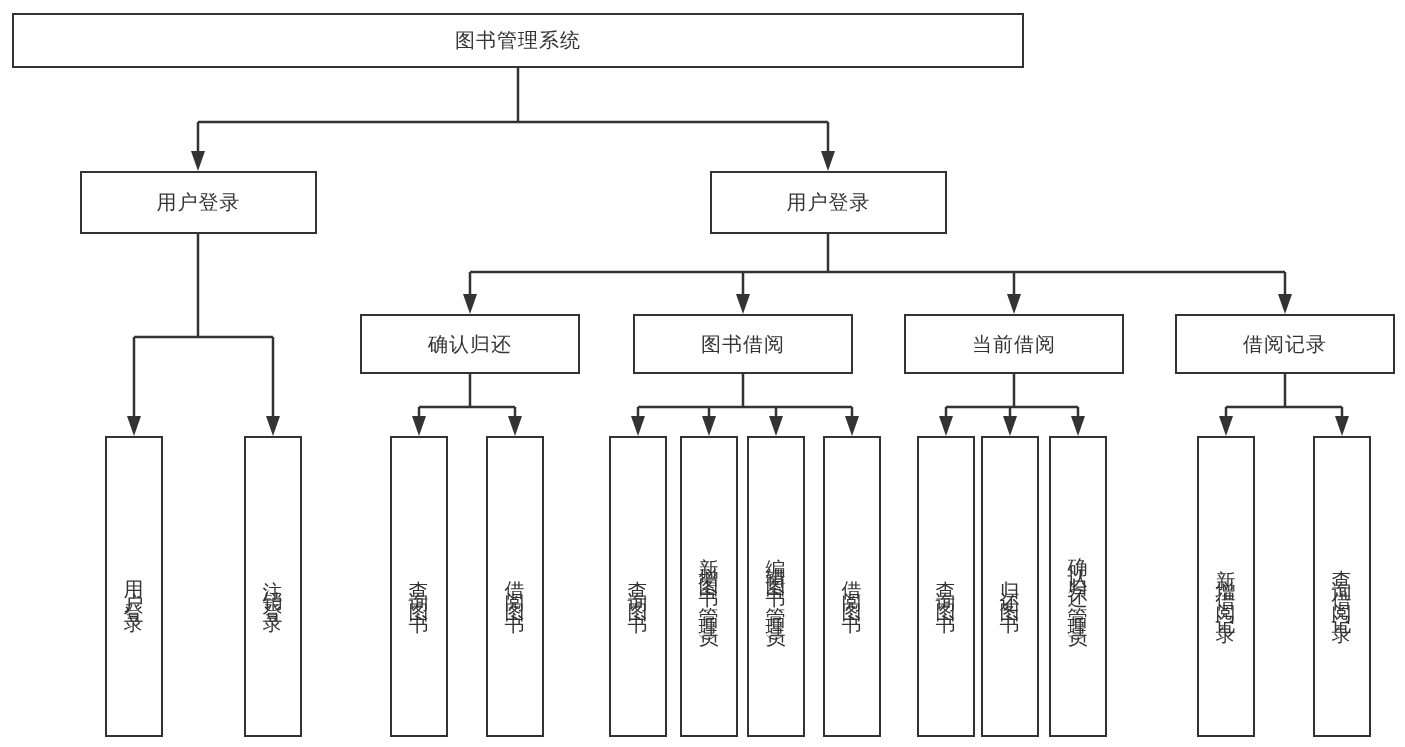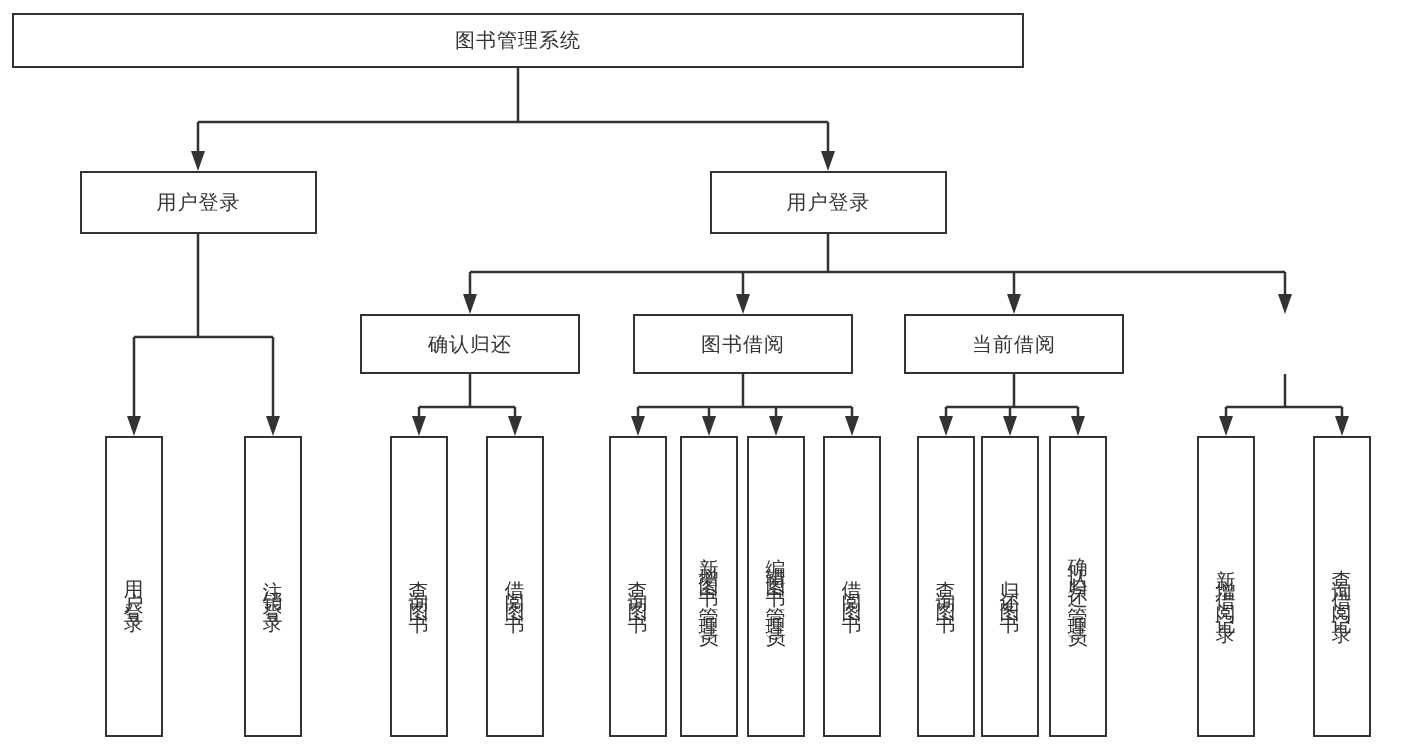--- a/index.html
+++ b/index.html
@@ -102,20 +102,23 @@
 
   <div class="box hbox" style="left:360px; top:314px; width:220px; height:60px;">
     <span>确认归还</span>
   </div>
   <div class="box hbox" style="left:633px; top:314px; width:220px; height:60px;">
     <span>图书借阅</span>
   </div>
   <div class="box hbox" style="left:904px; top:314px; width:220px; height:60px;">
     <span>当前借阅</span>
   </div>
+  <div class="box hbox" style="left:1175px; top:314px; width:220px; height:60px;">
+    <span>借阅记录</span>
+  </div>
 
   <div class="box vbox" style="left:105px; top:436px; width:58px; height:301px;">
     <span>用户登录</span>
   </div>
   <div class="box vbox" style="left:244px; top:436px; width:58px; height:301px;">
     <span>注销登录</span>
   </div>
 
   <div class="box vbox" style="left:390px; top:436px; width:58px; height:301px;">
     <span>查询图书</span>

